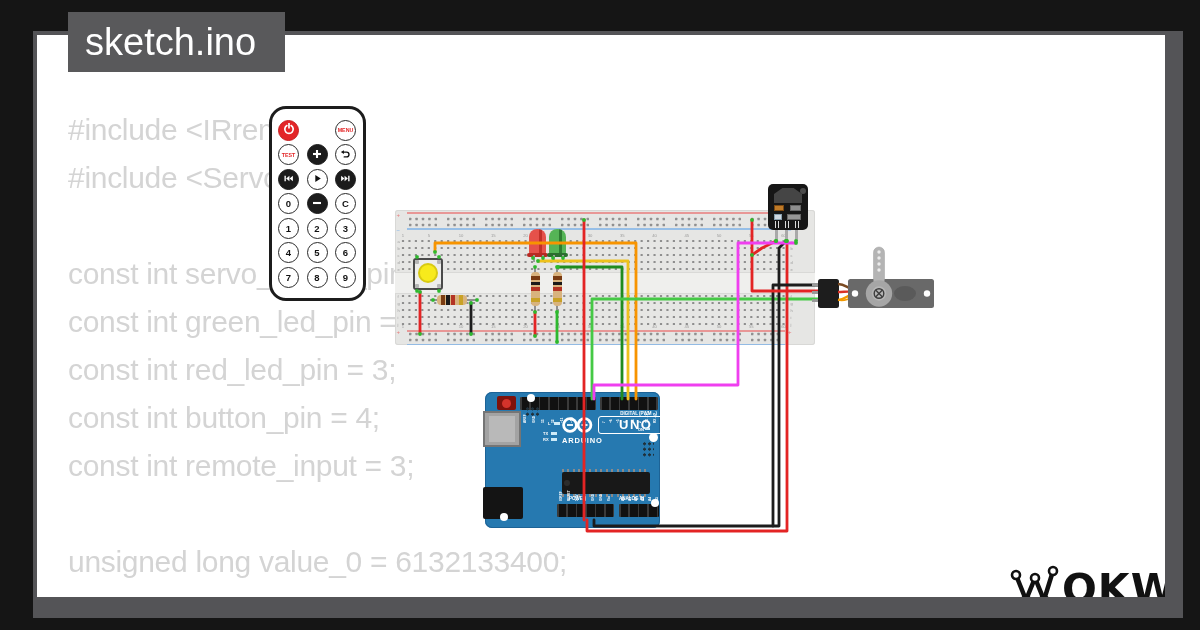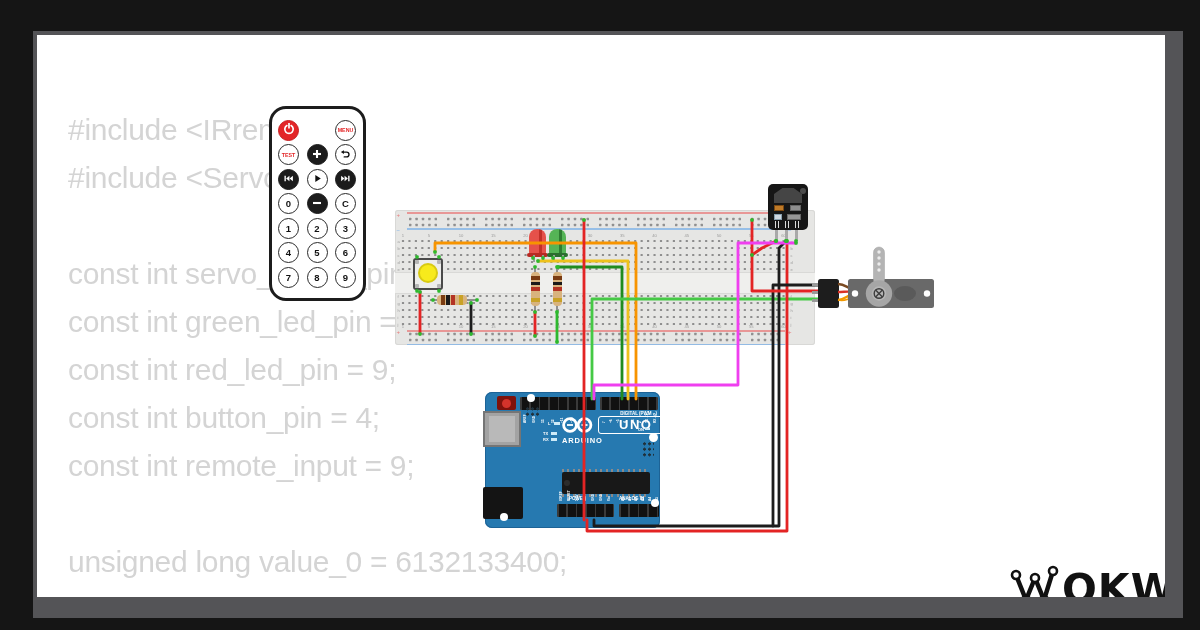--- a/index.html
+++ b/index.html
@@ -92,23 +92,23 @@
 
 <div id="stage">
   <div id="shadow" class="abs"></div>
 
   <div id="card" class="abs">
     <div id="code-lines">
         <div class="code-line" style="top: 78px;">#include &lt;IRremote.h&gt;</div>
         <div class="code-line" style="top: 126px;">#include &lt;Servo.h&gt;</div>
         <div class="code-line" style="top: 222px;">const int servo_signal_pin = 9;</div>
         <div class="code-line" style="top: 270px;">const int green_led_pin = 4;</div>
-        <div class="code-line" style="top: 318px;">const int red_led_pin = 9;</div>
+        <div class="code-line" style="top: 318px;">const int red_led_pin = 3;</div>
         <div class="code-line" style="top: 366px;">const int button_pin = 4;</div>
-        <div class="code-line" style="top: 414px;">const int remote_input = 9;</div>
+        <div class="code-line" style="top: 414px;">const int remote_input = 3;</div>
         <div class="code-line" style="top: 510px;">unsigned long value_0 = 6132133400;</div>
         <div class="code-line" style="top: 558px;">unsigned long value_1 = 4077715200;</div>
       </div>
     <svg id="logo" class="abs" width="190" height="52" viewBox="0 0 190 52" aria-label="WOKWI">
       <g stroke="#111" stroke-width="4.5" stroke-linecap="round">
         <line x1="6" y1="16" x2="16" y2="41"></line>
           <line x1="16" y1="41" x2="25" y2="19"></line>
         <line x1="25" y1="19" x2="34" y2="41"></line>
           <line x1="34" y1="41" x2="43" y2="12"></line>
       </g>
@@ -118,20 +118,23 @@
           <circle cx="25" cy="19" r="4"></circle>
         <circle cx="34" cy="41" r="4"></circle>
           <circle cx="43" cy="12" r="4"></circle>
       </g>
       <text x="52" y="44" font-family="DejaVu Sans, sans-serif" font-weight="bold" font-size="41" letter-spacing="1" fill="#111">OKW</text>
       <rect x="163" y="24" width="7" height="20" rx="3.5" fill="#111"></rect>
       <circle cx="166.5" cy="13" r="5.5" fill="#fff" stroke="#111" stroke-width="4"></circle>
     </svg>
   </div>
 
+  <div id="tab" class="abs">
+    <span>sketch.ino</span>
+  </div>
 
   <div id="bb" class="abs">
     <svg id="bbsvg" width="420" height="135">
         <rect x="0" y="62" width="420" height="22" fill="#efefed"></rect>
         <line x1="0" y1="62.5" x2="420" y2="62.5" stroke="#d9d9d7" stroke-width="1"></line>
         <line x1="0" y1="83.5" x2="420" y2="83.5" stroke="#d9d9d7" stroke-width="1"></line>
         <line x1="12" y1="3" x2="390" y2="3" stroke="#e87c7c" stroke-width="1.4"></line>
         <line x1="12" y1="19" x2="390" y2="19" stroke="#7cb2e8" stroke-width="1.4"></line>
         <line x1="12" y1="121" x2="390" y2="121" stroke="#e87c7c" stroke-width="1.4"></line>
         <line x1="12" y1="135" x2="390" y2="135" stroke="#7cb2e8" stroke-width="1.4"></line>

